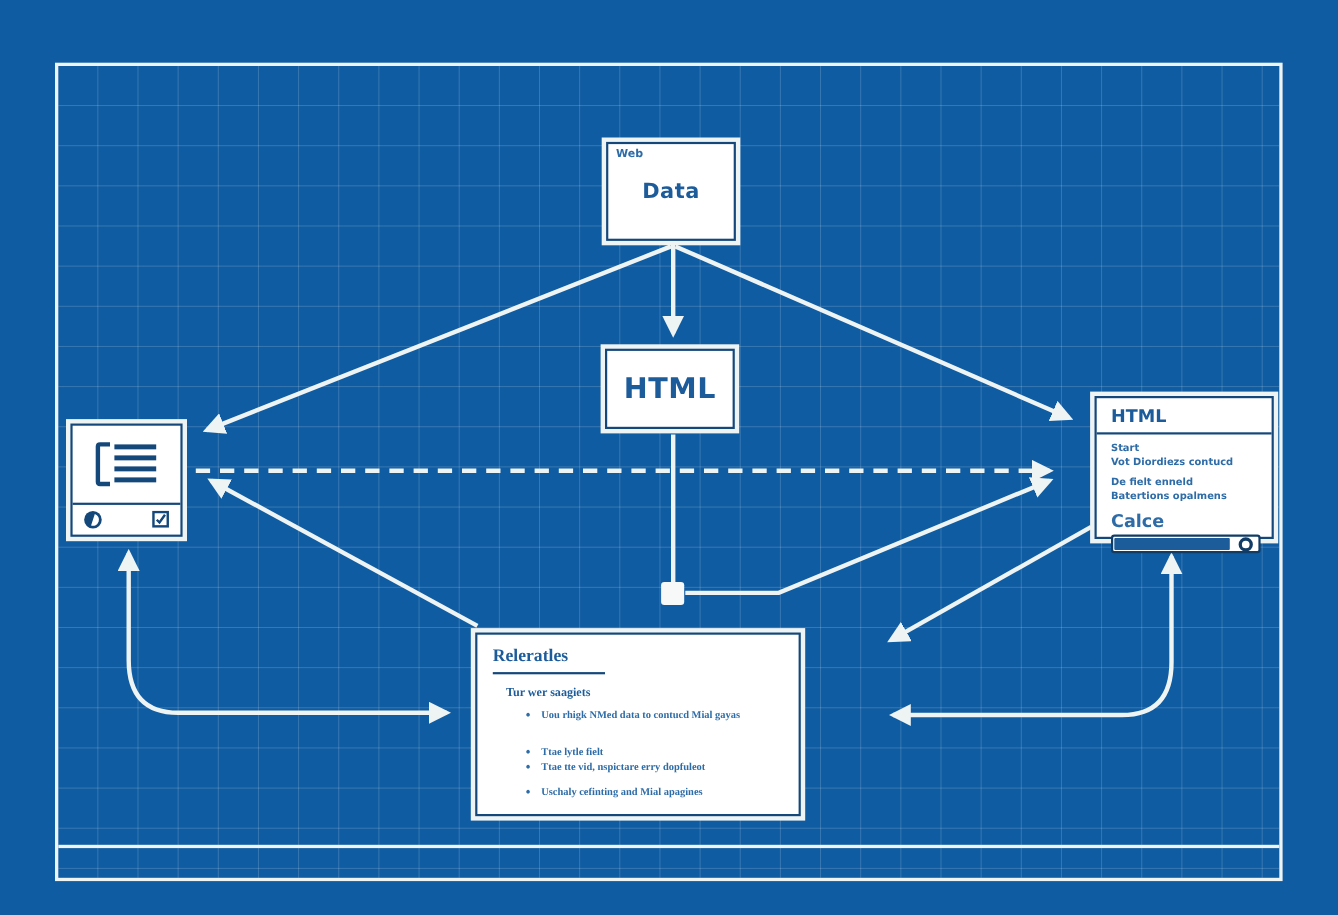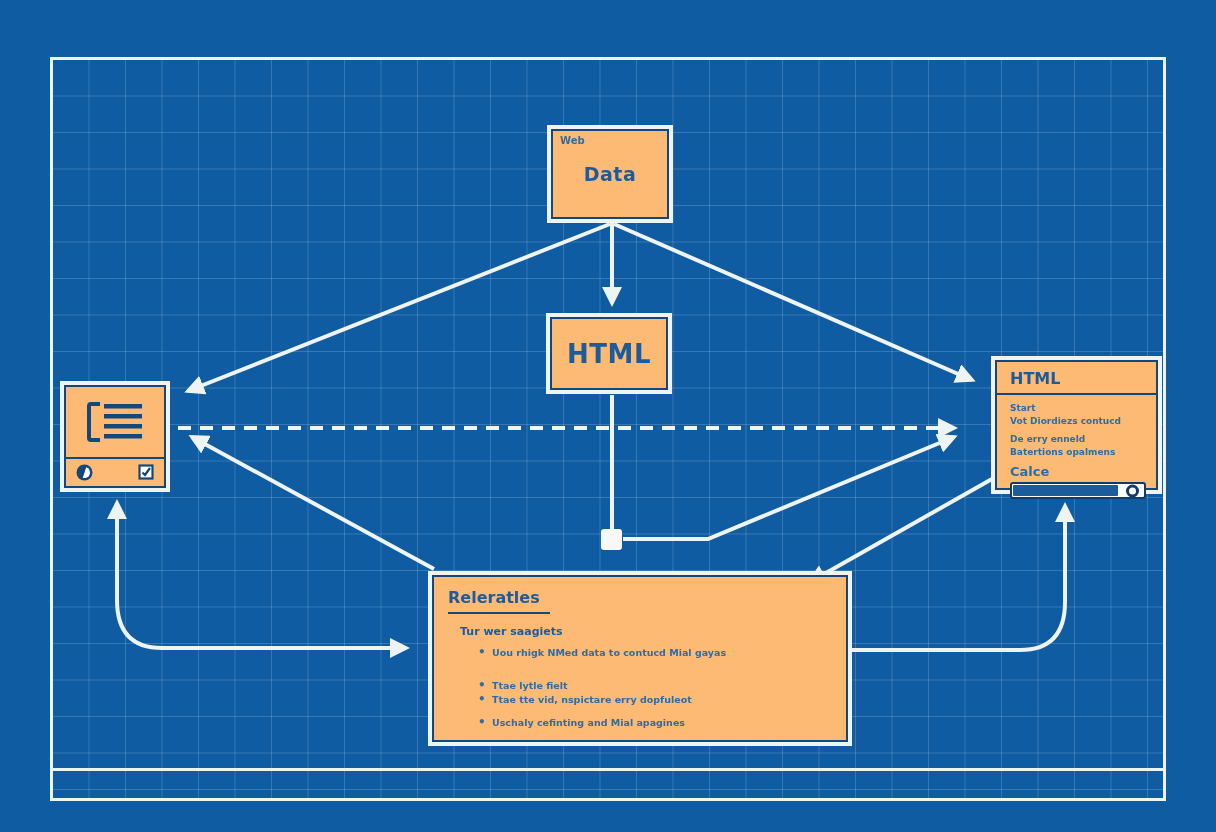--- a/index.html
+++ b/index.html
@@ -16,21 +16,21 @@
       linear-gradient(rgba(255,255,255,.17) 1px, transparent 1px),
       linear-gradient(90deg, rgba(255,255,255,.17) 1px, transparent 1px);
     background-size:36.5px 36.5px;
     background-position:-1px -1px;
   }
   .footer-rule{
     position:absolute;left:0;right:0;bottom:27px;height:3px;background:#eef3f3;
   }
   
   .bp-card{
-    position:absolute;background:#fdba74;
+    position:absolute;background:#ffffff;
     border:2px solid #14487b;
     box-shadow:0 0 0 4px #eef3f3;
     box-sizing:border-box;
     color:#1d5c9b;
   }
   
   .node-box{display:flex;align-items:center;justify-content:center;}
   .node-box .big{font-weight:bold;font-size:19px;letter-spacing:.5px;color:#1d5c9b;}
   .node-box .tag{
     position:absolute;top:4px;left:7px;font-size:10px;font-weight:600;color:#2e6ca7;
@@ -42,21 +42,21 @@
     display:flex;align-items:center;justify-content:space-between;padding:0 10px;
   }
   
   .panel-title{
     font-size:16px;font-weight:bold;padding:7px 13px 5px 13px;color:#1d5c9b;
   }
   .panel-rule{height:2px;background:#14487b;}
   .panel-body{padding:7px 10px 0 13px;}
   .tiny-line{font-size:9px;line-height:13px;color:#2e6ca7;font-weight:600;}
   .pair{margin-bottom:5px;}
-  .field-label{font-size:13px;color:#2e6ca7;font-weight:600;margin:3px 0 3px 0;}
+  .field-label{font-size:16px;color:#2e6ca7;font-weight:600;margin:3px 0 3px 0;}
   .progress{
     position:relative;height:17px;border:2px solid #113c66;border-radius:3px;
     background:#ffffff;box-sizing:border-box;
   }
   .progress-fill{
     position:absolute;left:1px;top:1px;bottom:1px;width:calc(100% - 27px);
     background:#1d5c9b;border-radius:1px;
   }
   .progress-knob{
     position:absolute;right:5px;top:50%;transform:translateY(-50%);
@@ -139,32 +139,32 @@
 
 <div class="bp-card" style="left:995px;top:360px;width:163px;height:130px;">
   <div class="panel-title">HTML</div>
   <div class="panel-rule"></div>
   <div class="panel-body">
     <div class="pair">
       <div class="tiny-line">Start</div>
       <div class="tiny-line">Vot Diordiezs contucd</div>
     </div>
     <div class="pair">
-      <div class="tiny-line">De erry enneld</div>
+      <div class="tiny-line">De fielt enneld</div>
       <div class="tiny-line">Batertions opalmens</div>
     </div>
     <div class="field-label">Calce</div>
     <div class="progress">
       <div class="progress-fill"></div>
       <div class="progress-knob"></div>
     </div>
   </div>
 </div>
 
-<div class="bp-card" style="left:432px;top:575px;width:416px;height:167px;">
+<div class="bp-card" style="left:432px;top:575px;width:296px;height:167px;font-family:Liberation Serif, serif;">
   <div class="notes-title">Releratles</div>
   <div class="notes-underline"></div>
   <div class="notes-subtitle">Tur wer saagiets</div>
   <ul class="notes-list">
     <li class="mb-lg">Uou rhigk NMed data to contucd Mial gayas</li>
     <li class="mb-sm">Ttae lytle fielt</li>
     <li class="mb-lg">Ttae tte vid, nspictare erry dopfuleot</li>
     <li>Uschaly cefinting and Mial apagines</li>
   </ul>
 </div>

